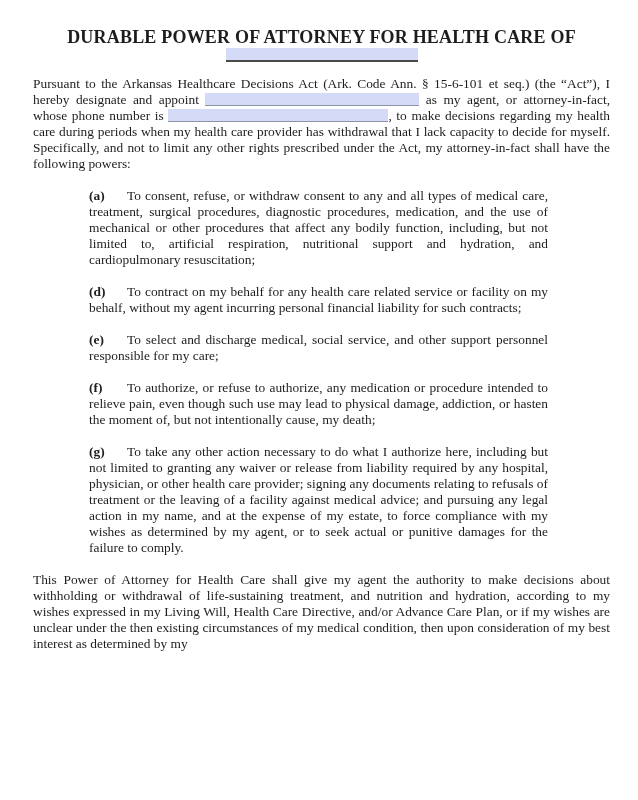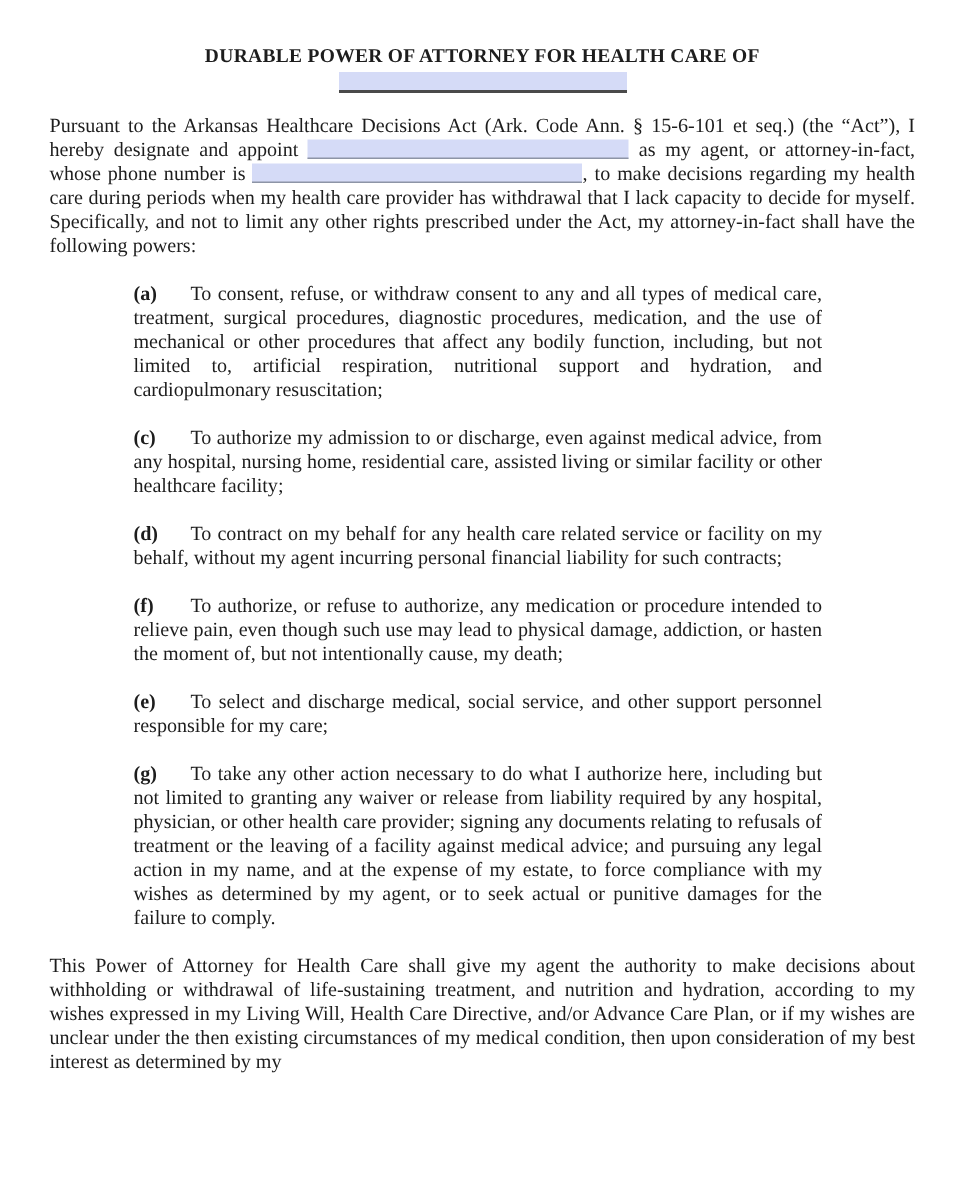--- a/index.html
+++ b/index.html
@@ -12,21 +12,21 @@
     height: 800px;
     overflow: hidden;
     font-family: "Liberation Serif", "DejaVu Serif", serif;
     font-size: 13.4px;
     line-height: 16px;
     color: #1d1d1d;
     box-sizing: border-box;
     padding: 29px 28px 0 33px;
   }
   .doc-title {
-    font-size: 13px;
+    font-size: 18px;
     font-weight: bold;
     text-align: center;
     margin: 0;
     letter-spacing: 0.2px;
   }
   .title-field-row {
     text-align: center;
     margin-top: 3px;
     margin-bottom: 13px;
     height: 15px;
@@ -79,24 +79,23 @@
 
 <p class="para"><span>Pursuant to the Arkansas Healthcare Decisions Act (Ark. Code Ann. § 15-6-101 et seq.) (the “Act”), I hereby designate and appoint</span>
 <span class="inline-field agent-field"></span>
 <span>as my agent, or attorney-in-fact, whose phone number is</span>
 <span class="inline-field phone-field"></span><span>, to make decisions regarding my health care during periods when my health care provider has withdrawal that I lack capacity to decide for myself. Specifically, and not to limit any other rights prescribed under the Act, my attorney-in-fact shall have the following powers:</span></p>
 
 <div class="powers">
   <p class="power"><b class="power-label">(a)</b><span>To consent, refuse, or withdraw consent to any and all types of medical care, treatment, surgical procedures, diagnostic procedures, medication, and the use of mechanical or other procedures that affect any bodily function, including, but not limited to, artificial respiration, nutritional support and hydration, and cardiopulmonary resuscitation;</span></p>
 
 
-  <p class="power"><b class="power-label">(c)</b><span>To authorize my admission to or discharge, even against medical advice, from any hospital, nursing home, residential care, assisted living or similar facility or other healthcare facility;</span></p>
 
   <p class="power"><b class="power-label">(d)</b><span>To contract on my behalf for any health care related service or facility on my behalf, without my agent incurring personal financial liability for such contracts;</span></p>
 
+  <p class="power"><b class="power-label">(e)</b><span>To select and discharge medical, social service, and other support personnel responsible for my care;</span></p>
+
   <p class="power"><b class="power-label">(f)</b><span>To authorize, or refuse to authorize, any medication or procedure intended to relieve pain, even though such use may lead to physical damage, addiction, or hasten the moment of, but not intentionally cause, my death;</span></p>
-
-  <p class="power"><b class="power-label">(e)</b><span>To select and discharge medical, social service, and other support personnel responsible for my care;</span></p>
 
   <p class="power"><b class="power-label">(g)</b><span>To take any other action necessary to do what I authorize here, including but not limited to granting any waiver or release from liability required by any hospital, physician, or other health care provider; signing any documents relating to refusals of treatment or the leaving of a facility against medical advice; and pursuing any legal action in my name, and at the expense of my estate, to force compliance with my wishes as determined by my agent, or to seek actual or punitive damages for the failure to comply.</span></p>
 </div>
 
 <p class="closing">This Power of Attorney for Health Care shall give my agent the authority to make decisions about withholding or withdrawal of life-sustaining treatment, and nutrition and hydration, according to my wishes expressed in my Living Will, Health Care Directive, and/or Advance Care Plan, or if my wishes are unclear under the then existing circumstances of my medical condition, then upon consideration of my best interest as determined by my</p>
 
 </body></html>

